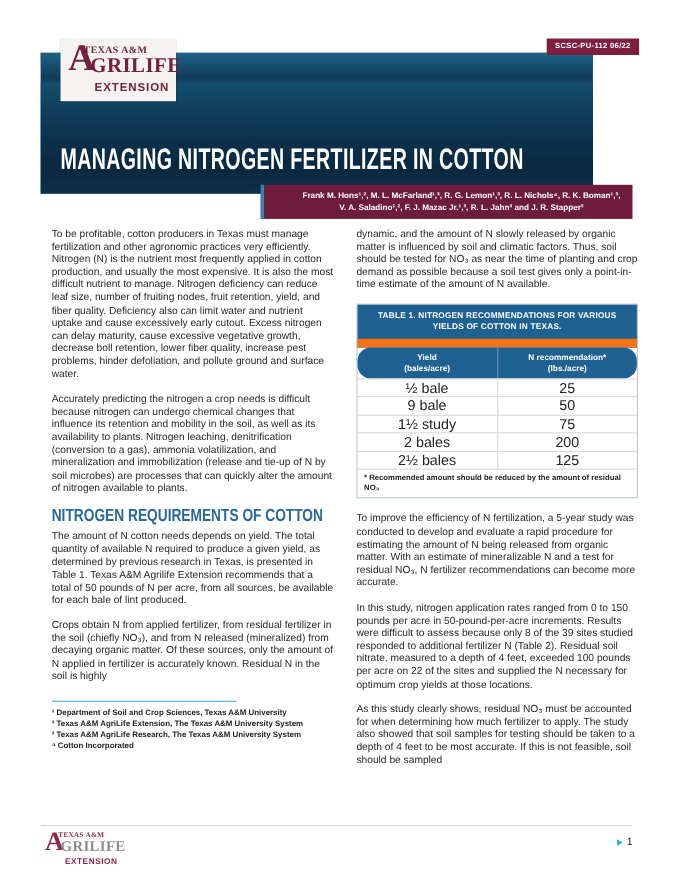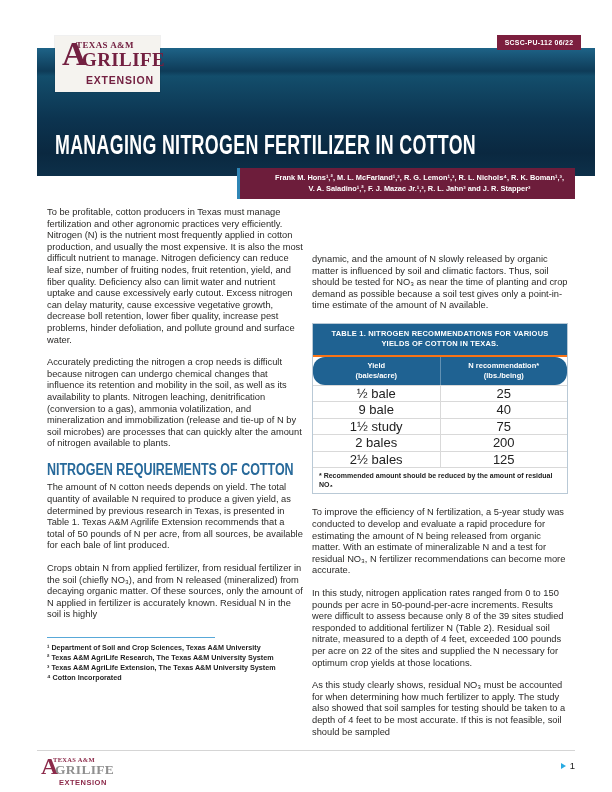--- a/index.html
+++ b/index.html
@@ -1,20 +1,20 @@
 <!DOCTYPE html>
 <html><head>
 <meta charset="utf-8">
 <style>
   html,body{margin:0;padding:0;background:#ffffff;}
   .page{position:relative;width:612px;height:792px;background:#ffffff;overflow:hidden;
         font-family:"Liberation Sans","DejaVu Sans",sans-serif;}
 
   
-  .band{position:absolute;left:37px;top:48px;width:558px;height:128px;
+  .band{position:absolute;left:37px;top:48px;width:502px;height:128px;
         background:linear-gradient(180deg,#1e6387 0%,#16557437 18%,#134e6c 22%,#0c3450 55%,#0a2840 82%,#0d3049 100%);
         background-color:#0c3450;}
   .band-title{position:absolute;left:18px;bottom:15px;color:#ffffff;font-size:27px;font-weight:bold;
         letter-spacing:.5px;white-space:nowrap;transform:scaleX(.66);transform-origin:left bottom;}
 
   
   .logo-box{position:absolute;left:55px;top:36px;width:105px;height:56px;background:#f5f3ef;
         box-shadow:0 0 0 1px rgba(0,0,0,.06);}
   .logo span{position:absolute;color:#732041;}
   .logo .l-top{left:21px;top:4px;font-family:"Liberation Serif","DejaVu Serif",serif;font-size:9px;
@@ -29,32 +29,32 @@
   .pub-badge{position:absolute;left:497px;top:35px;width:84px;height:15px;background:#7c1f3e;
         color:#fff;font-size:6.9px;font-weight:bold;text-align:center;line-height:15px;letter-spacing:.3px;}
 
   
   .authors{position:absolute;right:37px;top:168px;width:338px;height:31px;background:#6d1d3b;
         border-left:3px solid #2f85b5;box-sizing:border-box;color:#ffffff;font-size:7.4px;font-weight:bold;
         text-align:center;padding-top:4px;line-height:11px;padding-left:24px;}
 
   
   .col{position:absolute;top:207px;width:256px;font-size:9.3px;line-height:11.6px;color:#2b2a28;}
-  .col.left{left:47px;} .col.right{left:312px;margin-top:47px;}
+  .col.left{left:47px;} .col.right{left:324px;}
   .col p{margin:0 0 11px 0;}
   .sec-heading{color:#27699a;font-size:16px;font-weight:bold;margin:14px 0 7px;white-space:nowrap;
         transform:scaleX(.78);transform-origin:left center;}
 
   .fn-divider{width:168px;height:1px;background:#58a8d8;margin:16px 0 5px;}
   .footnote{font-size:7.2px;font-weight:bold;line-height:10px;color:#1f1f1f;}
 
   
   .t1{border:1px solid #b9c9d6;margin:5px 0 13px;background:#ffffff;}
   .t1-title{background:#1f6292;color:#ffffff;font-weight:bold;font-size:7.5px;text-align:center;
-        padding:5px 14px;line-height:10.5px;border-bottom:2px solid #f97316;letter-spacing:.2px;}
+        padding:5px 14px;line-height:10.5px;border-bottom:8px solid #f97316;letter-spacing:.2px;}
   .t1-head{display:flex;background:#1f6292;color:#ffffff;font-weight:bold;font-size:7.5px;
         text-align:center;line-height:10px;border-radius:12px;}
   .t1-head .cell{flex:1;padding:4px 4px;white-space:pre-line;}
   .t1-head .cell + .cell{border-left:1px solid rgba(255,255,255,.3);}
   .t1-row{display:flex;font-size:13px;line-height:15.5px;text-align:center;border-top:1px solid #d9d9d9;color:#222;}
   .t1-row:first-of-type{border-top:none;}
   .t1-row .cell{flex:1;}
   .t1-row .cell + .cell{border-left:1px solid #d9d9d9;}
   .t1-foot{border-top:1px solid #d9d9d9;font-size:7px;font-weight:bold;padding:3px 6px 4px;line-height:9px;color:#222;}
 
@@ -100,43 +100,43 @@
   </div>
 
   <div class="col left">
     <p>To be profitable, cotton producers in Texas must manage fertilization and other agronomic practices very efficiently. Nitrogen (N) is the nutrient most frequently applied in cotton production, and usually the most expensive. It is also the most difficult nutrient to manage. Nitrogen deficiency can reduce leaf size, number of fruiting nodes, fruit retention, yield, and fiber quality. Deficiency also can limit water and nutrient uptake and cause excessively early cutout. Excess nitrogen can delay maturity, cause excessive vegetative growth, decrease boll retention, lower fiber quality, increase pest problems, hinder defoliation, and pollute ground and surface water.</p>
     <p>Accurately predicting the nitrogen a crop needs is difficult because nitrogen can undergo chemical changes that influence its retention and mobility in the soil, as well as its availability to plants. Nitrogen leaching, denitrification (conversion to a gas), ammonia volatilization, and mineralization and immobilization (release and tie-up of N by soil microbes) are processes that can quickly alter the amount of nitrogen available to plants.</p>
     <div class="sec-heading">NITROGEN REQUIREMENTS OF COTTON</div>
     <p>The amount of N cotton needs depends on yield. The total quantity of available N required to produce a given yield, as determined by previous research in Texas, is presented in Table 1. Texas A&amp;M Agrilife Extension recommends that a total of 50 pounds of N per acre, from all sources, be available for each bale of lint produced.</p>
     <p>Crops obtain N from applied fertilizer, from residual fertilizer in the soil (chiefly NO₃), and from N released (mineralized) from decaying organic matter. Of these sources, only the amount of N applied in fertilizer is accurately known. Residual N in the soil is highly</p>
     <div class="fn-divider"></div>
     <div class="footnote">¹ Department of Soil and Crop Sciences, Texas A&amp;M University</div>
+    <div class="footnote">³ Texas A&amp;M AgriLife Extension, The Texas A&amp;M University System</div>
     <div class="footnote">² Texas A&amp;M AgriLife Research, The Texas A&amp;M University System</div>
-    <div class="footnote">³ Texas A&amp;M AgriLife Extension, The Texas A&amp;M University System</div>
     <div class="footnote">⁴ Cotton Incorporated</div>
   </div>
 
   <div class="col right">
     <p>dynamic, and the amount of N slowly released by organic matter is influenced by soil and climatic factors. Thus, soil should be tested for NO₃ as near the time of planting and crop demand as possible because a soil test gives only a point-in-time estimate of the amount of N available.</p>
 
     <div class="t1">
       <div class="t1-title">TABLE 1. NITROGEN RECOMMENDATIONS FOR VARIOUS YIELDS OF COTTON IN TEXAS.</div>
       <div class="t1-head">
         <div class="cell">Yield
 (bales/acre)</div>
         <div class="cell">N recommendation*
-(lbs./being)</div>
+(lbs./acre)</div>
       </div>
       <div class="t1-row">
         <div class="cell">½ bale</div>
         <div class="cell">25</div>
       </div>
       <div class="t1-row">
         <div class="cell">9 bale</div>
-        <div class="cell">40</div>
+        <div class="cell">50</div>
       </div>
       <div class="t1-row">
         <div class="cell">1½ study</div>
         <div class="cell">75</div>
       </div>
       <div class="t1-row">
         <div class="cell">2 bales</div>
         <div class="cell">200</div>
       </div>
       <div class="t1-row">

